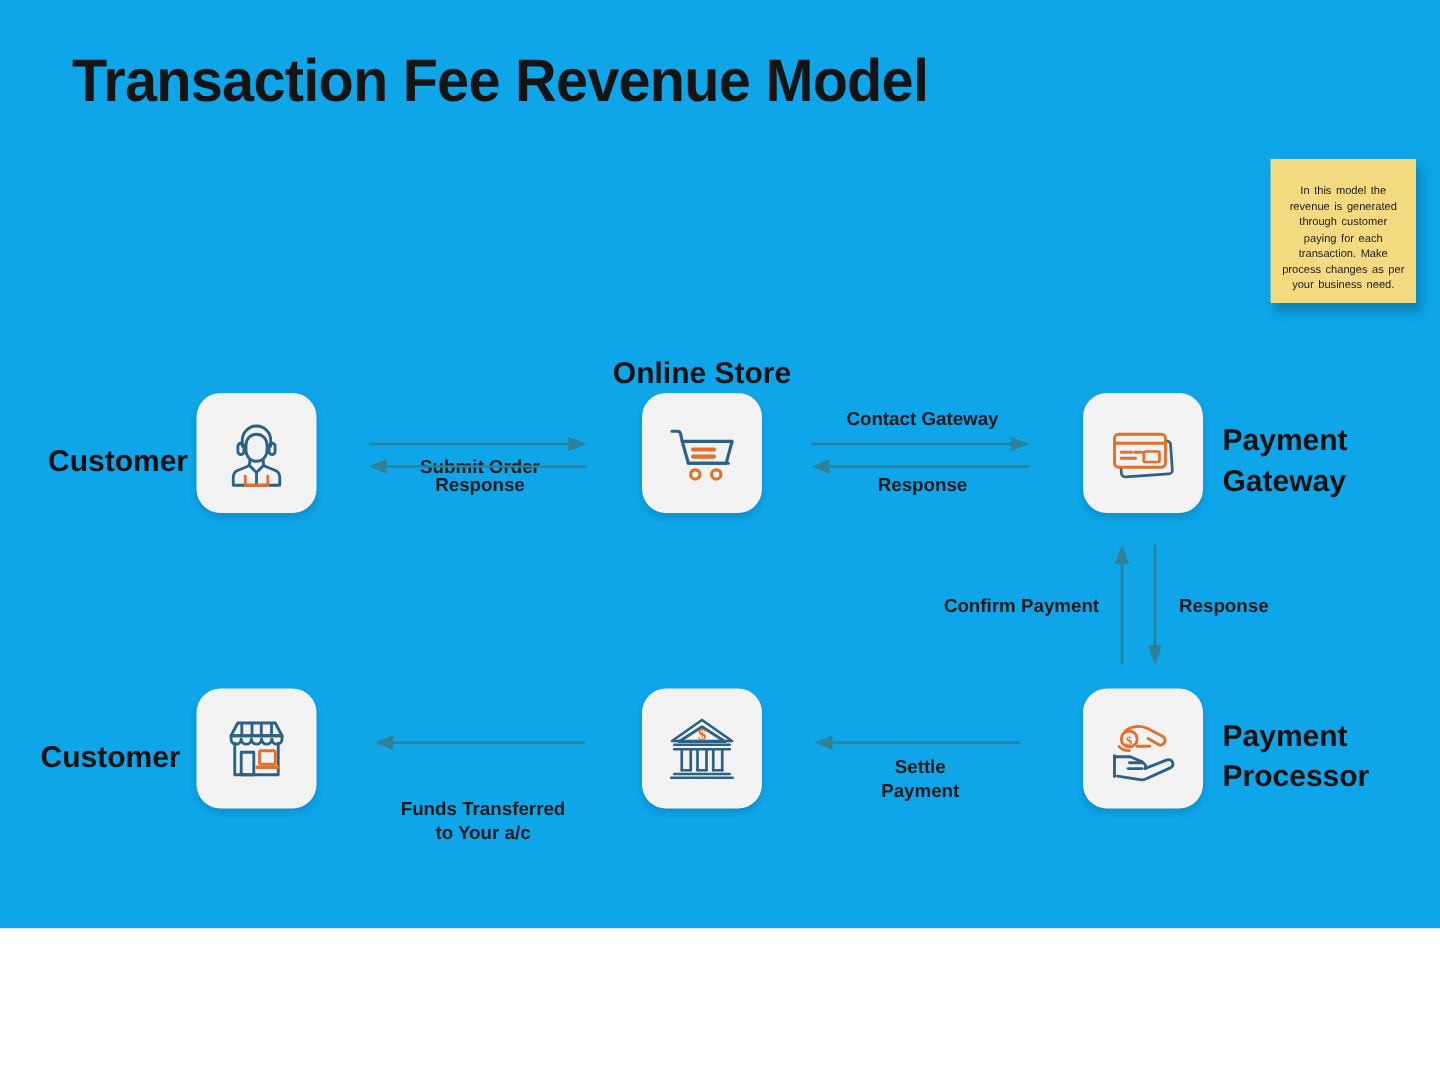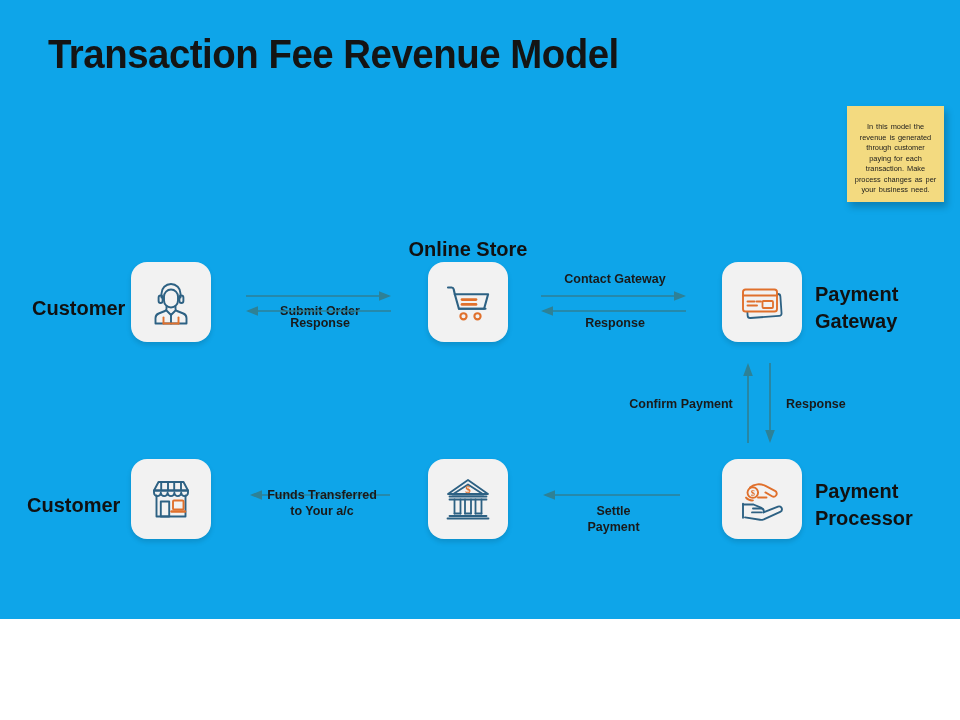--- a/index.html
+++ b/index.html
@@ -230,21 +230,21 @@
     </span>
   </div>
 
   <div class="arrow" style="left:250px; top:490px;">
     <svg width="140" height="10" viewBox="0 0 140 10">
       <line x1="9" y1="5" x2="140" y2="5" stroke="#2e8196" stroke-width="1.7"></line>
       <polygon points="0,5 12,0.2 12,9.8" fill="#2e8196"></polygon>
     </svg>
   </div>
 
-  <div class="flow-label" style="left:248px; top:488px; width:148px;">Funds Transferred
+  <div class="flow-label" style="left:248px; top:532px; width:148px;">Funds Transferred
 to Your a/c</div>
 
   <div class="tile" style="left:428px; top:459px;">
     <span>
       <svg width="52" height="52" viewBox="0 0 52 52" fill="none" stroke="#2d6183" stroke-width="1.8" stroke-linecap="round" stroke-linejoin="round">
         <path d="M26 7 46 21H6z"></path>
         <path d="M26 11.5 41.5 21.5h-31z"></path>
         <text x="26" y="20" font-family="'Liberation Serif', serif" font-size="11" font-weight="bold" fill="#e0702c" stroke="none" text-anchor="middle">$</text>
         <path d="M7.5 23.5h37"></path>
         <path d="M7.5 26.5h37"></path>

